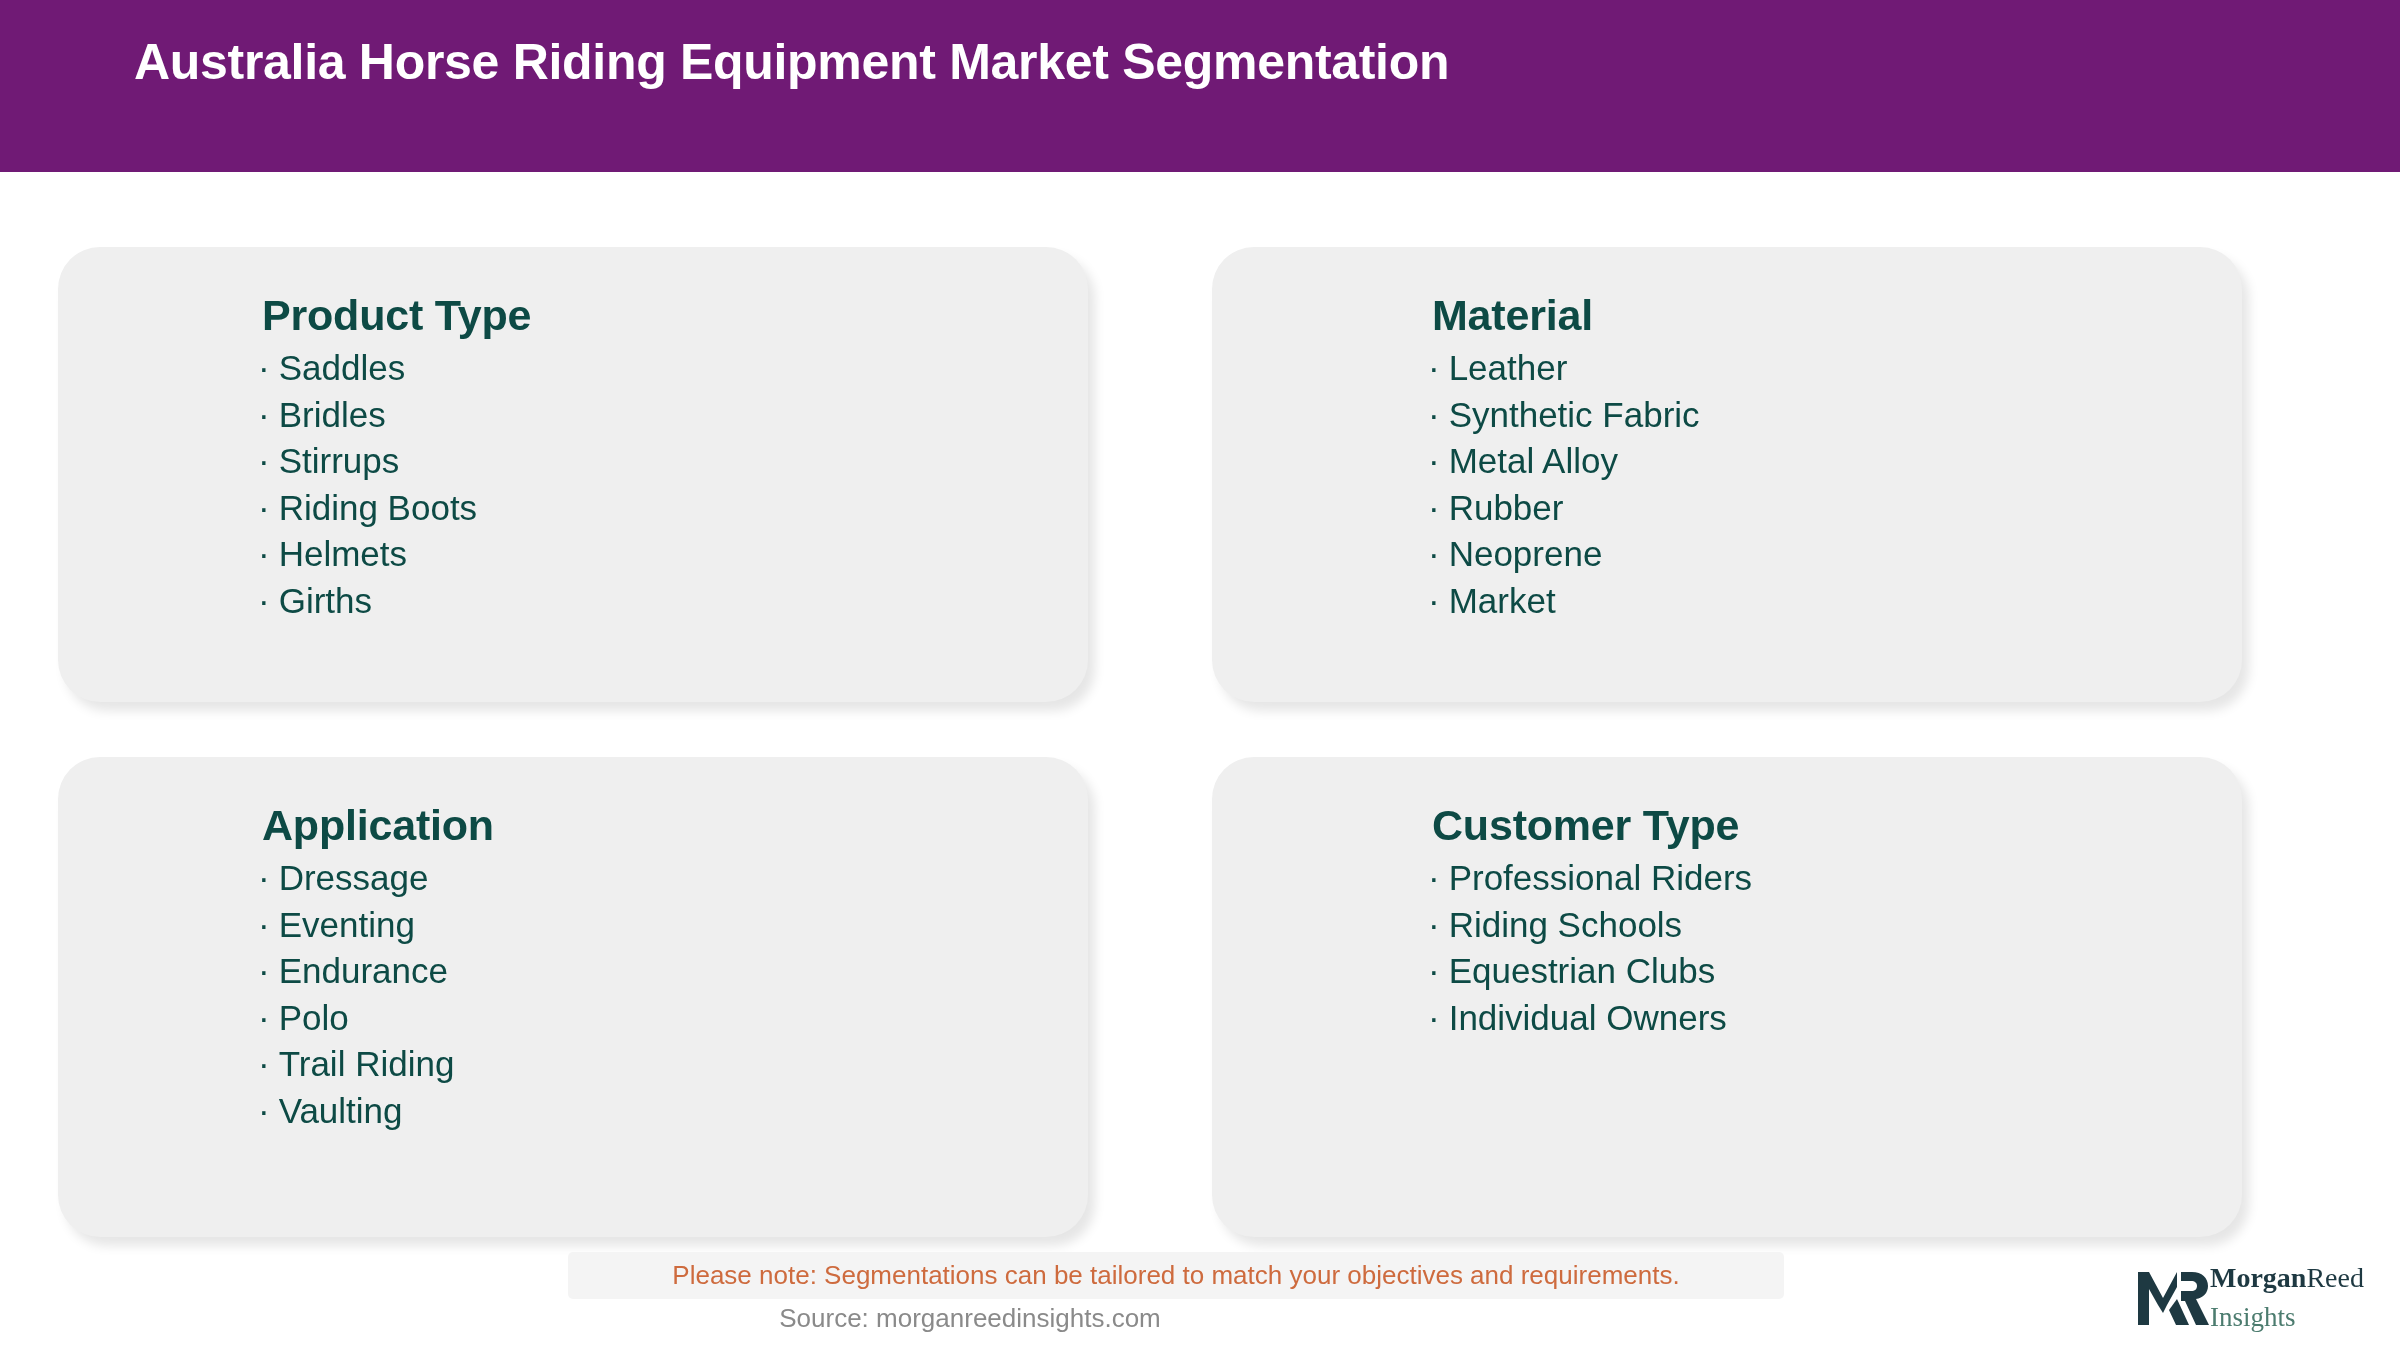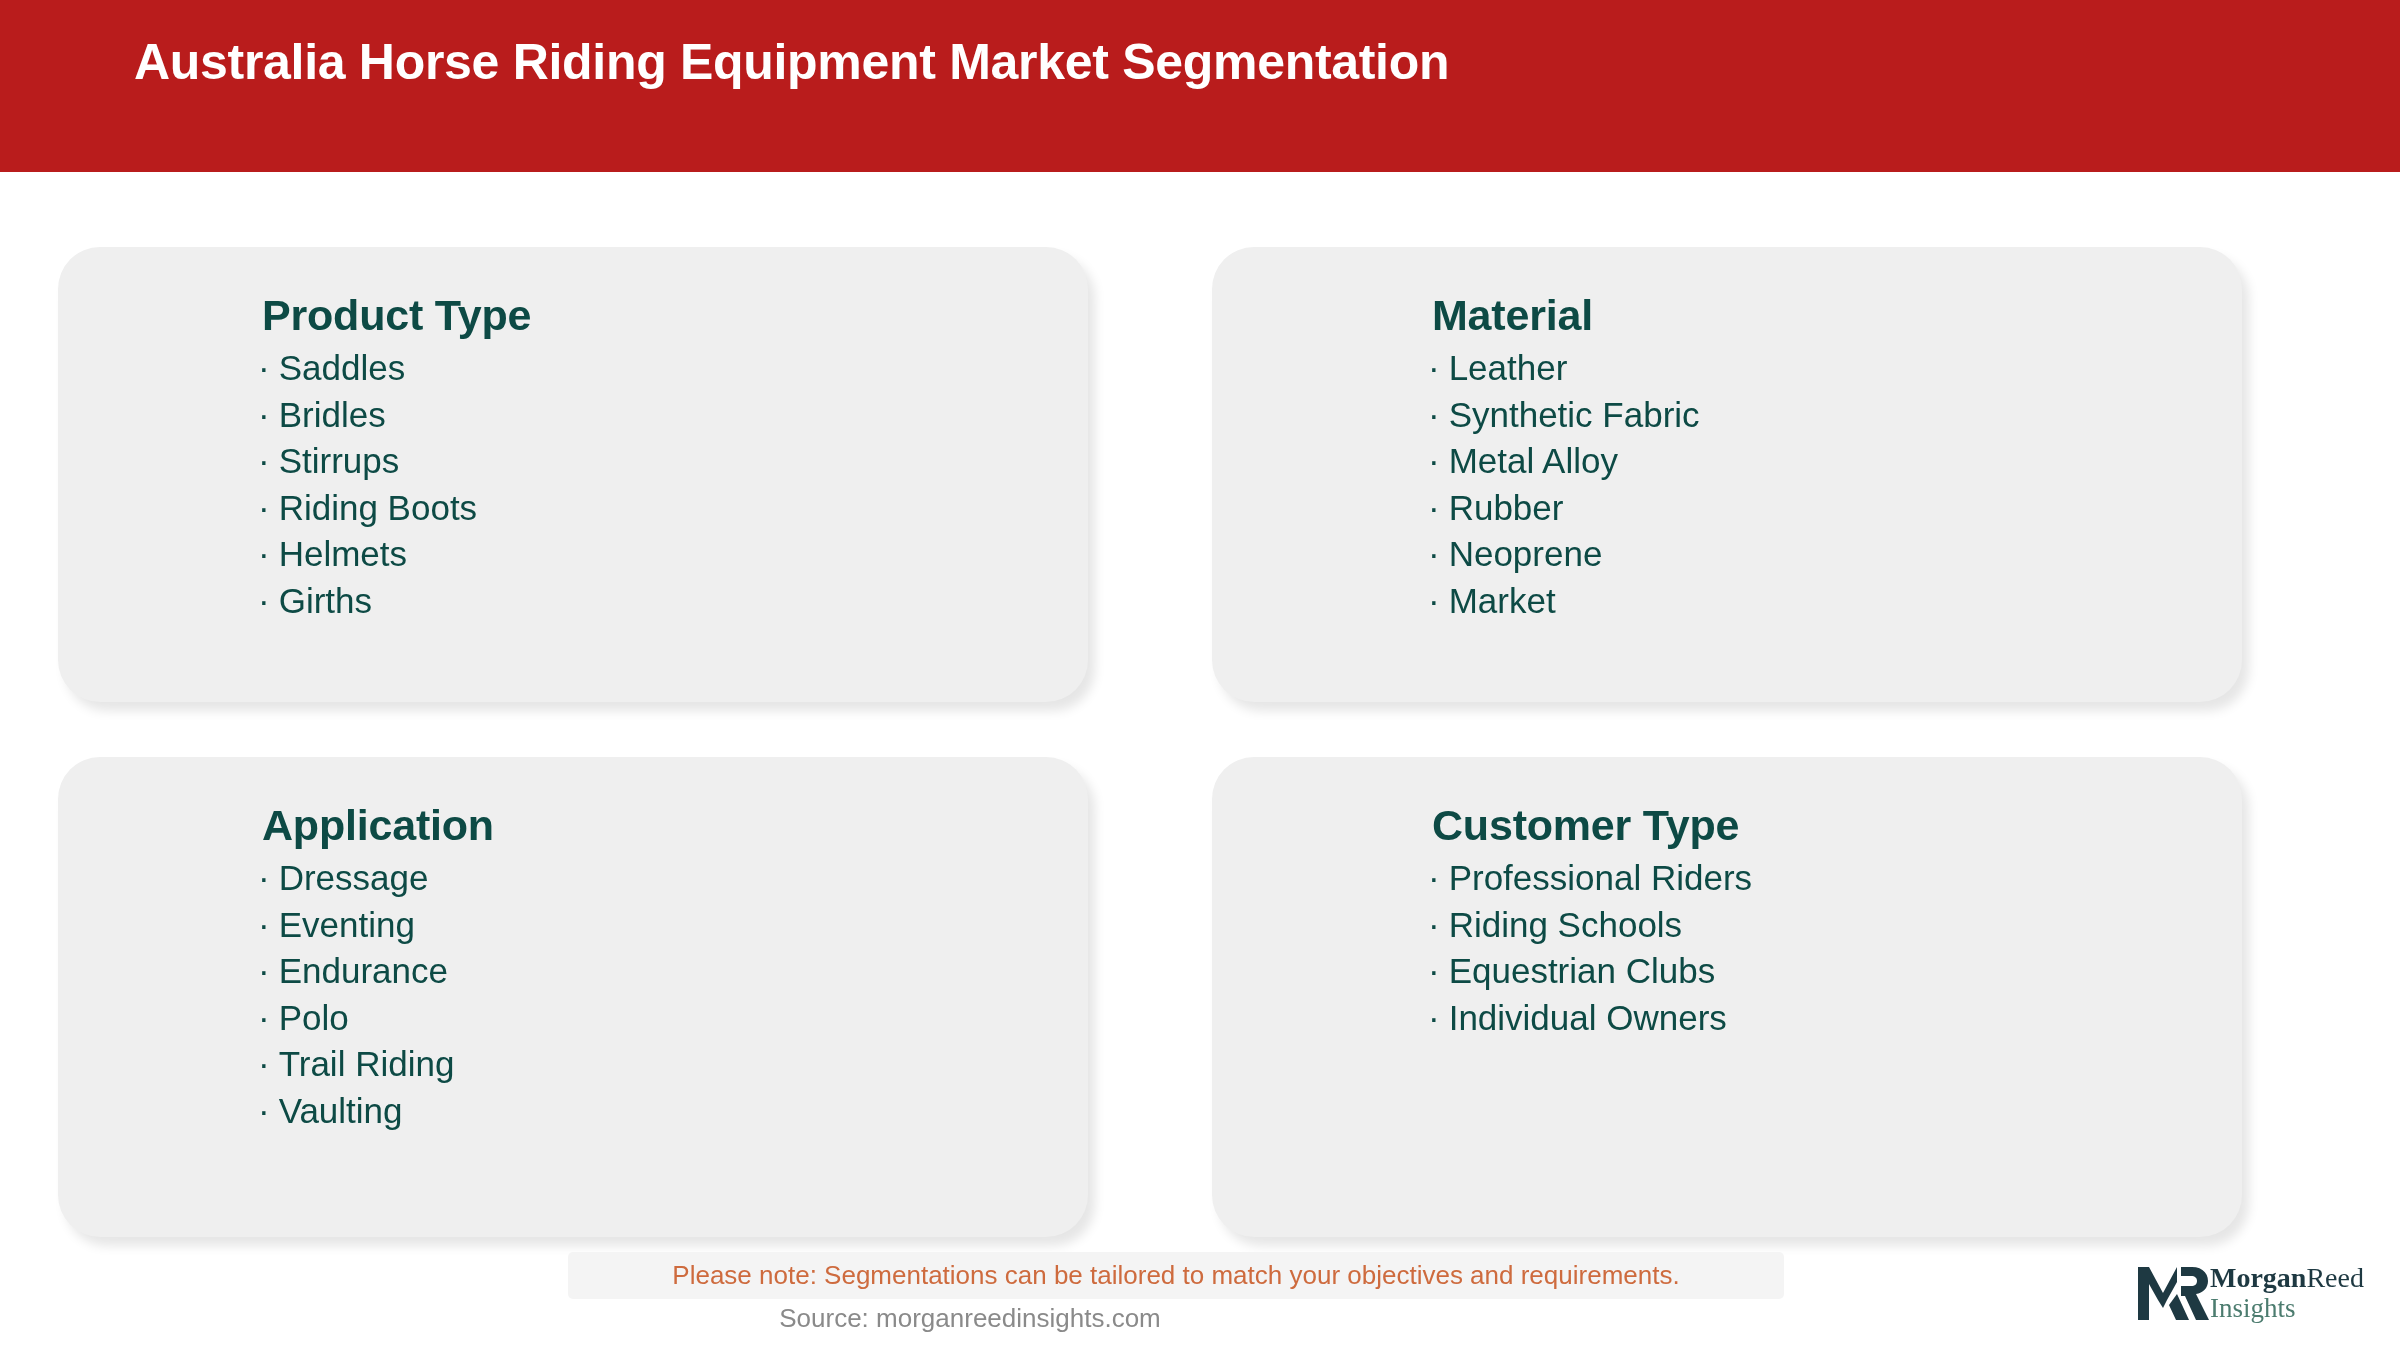--- a/index.html
+++ b/index.html
@@ -15,21 +15,21 @@
     position: relative;
   }
 
   
   .header-bar {
     position: absolute;
     left: 0;
     top: 0;
     width: 2400px;
     height: 172px;
-    background: #b91c1c;
+    background: #701a75;
     box-sizing: border-box;
   }
   .header-title {
     position: absolute;
     left: 134px;
     top: 33px;
     font-size: 50px;
     font-weight: bold;
     color: #ffffff;
     letter-spacing: -0.3px;
@@ -136,21 +136,21 @@
     color: #1E3942;
     white-space: nowrap;
   }
   .logo-line1 .lg-bold { font-weight: bold; }
   .logo-line1 .lg-reg { font-weight: normal; }
   .logo-line2 {
     font-family: "Liberation Serif", serif;
     font-size: 27px;
     color: #4C7C6F;
     white-space: nowrap;
-    margin-top: 3px;
+    margin-top: 12px;
   }
 </style>
 </head>
 <body>
 
 <div class="header-bar">
   <div class="header-title">Australia Horse Riding Equipment Market Segmentation</div>
 </div>
 
 <div class="cards">

